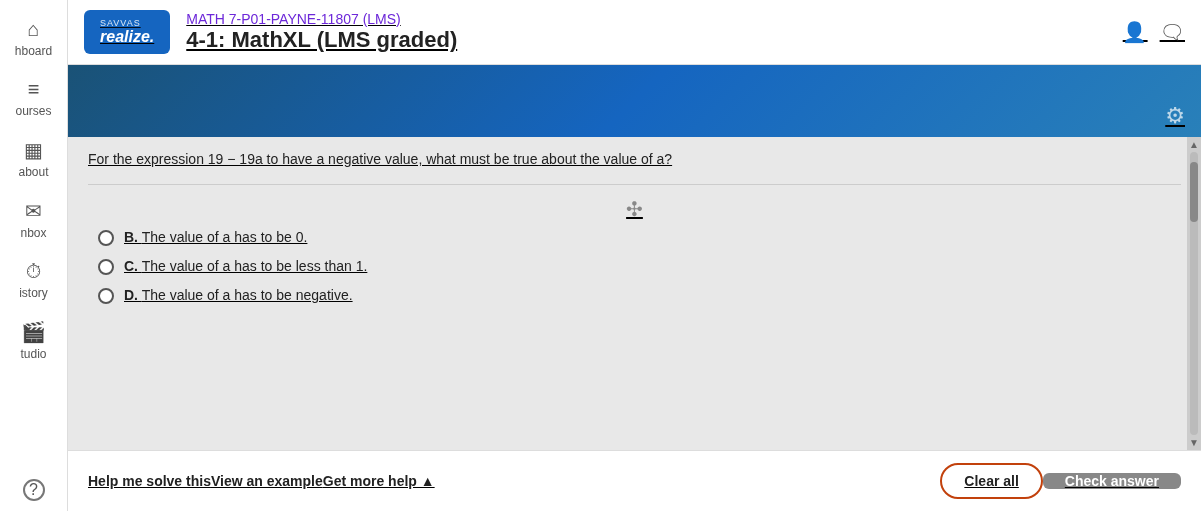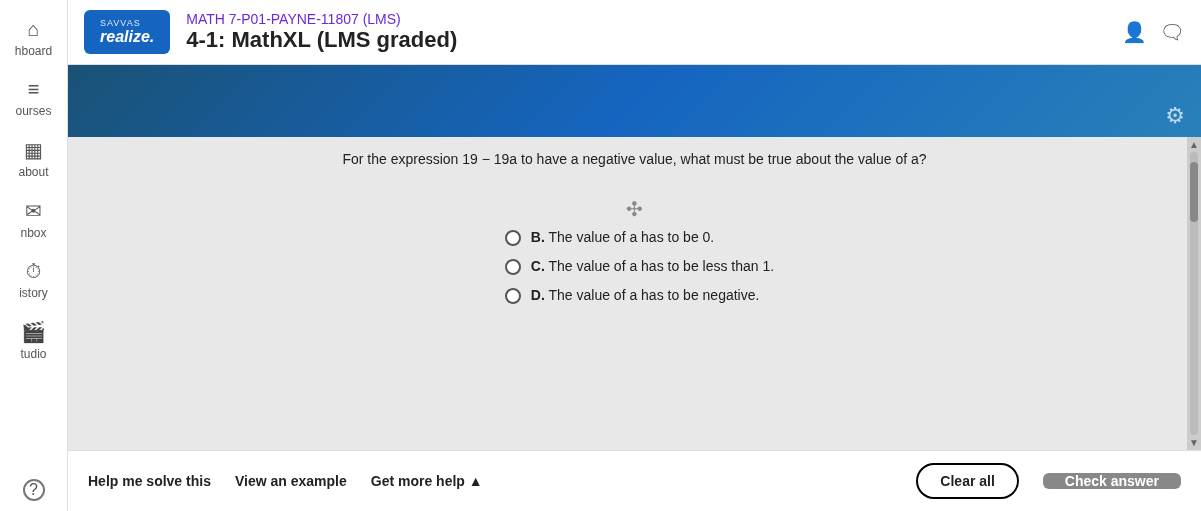--- a/index.html
+++ b/index.html
@@ -46,20 +46,21 @@
       color: #555;
     }
 
     
     .main {
       flex: 1;
       display: flex;
       flex-direction: column;
       height: 511px;
       overflow: hidden;
+      text-decoration: underline;
     }
 
     
     .header {
       background: #fff;
       padding: 10px 16px;
       display: flex;
       align-items: center;
       justify-content: space-between;
       border-bottom: 1px solid #ddd;
@@ -143,21 +144,20 @@
       flex-direction: column;
       position: relative;
       overflow: hidden;
     }
     .question-section {
       background: #e8e8e8;
       padding: 12px 20px 16px 20px;
       flex: 1;
       display: flex;
       flex-direction: column;
-      align-items: center;
     }
     .question-text {
       font-size: 14px;
       color: #222;
       margin-bottom: 10px;
       line-height: 1.5;
     }
     .divider {
       border: none;
       border-top: 1px solid #ccc;
@@ -231,38 +231,37 @@
       position: absolute;
       top: 10px;
     }
 
     
     .footer {
       background: #fff;
       padding: 12px 20px;
       display: flex;
       align-items: center;
-      gap: 24px;
       border-top: 1px solid #ddd;
     }
     .footer-link {
       font-size: 14px;
       font-weight: bold;
       color: #222;
       cursor: pointer;
       text-decoration: none;
       background: none;
       border: none;
     }
     .footer-spacer {
       flex: 1;
     }
     .btn-clear {
       background: #fff;
-      border: 2px solid #000000;
+      border: 2px solid #c2410c;
       border-radius: 20px;
       padding: 8px 22px;
       font-size: 14px;
       font-weight: bold;
       color: #222;
       cursor: pointer;
     }
     .btn-check {
       background: #888;
       border: none;

